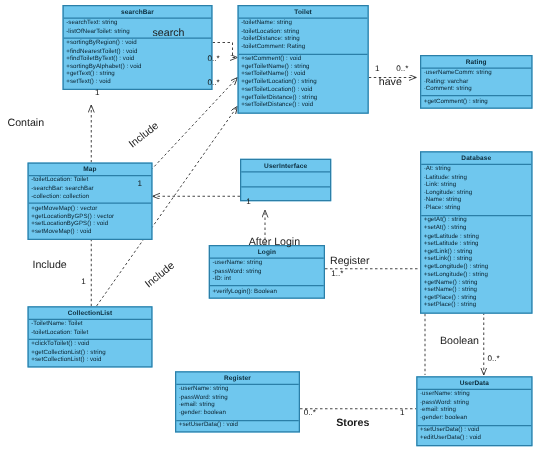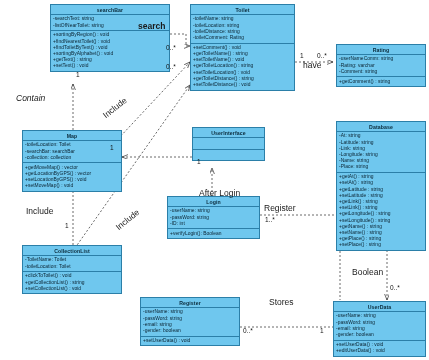--- a/index.html
+++ b/index.html
@@ -260,29 +260,29 @@
       <div class="uml-member">-passWord: string</div>
       <div class="uml-member">-email: string</div>
       <div class="uml-member">-gender: boolean</div>
     </div>
     <div class="uml-compartment last">
       <div class="uml-member">+setUserData() : void</div>
       <div class="uml-member">+editUserData() : void</div>
     </div>
   </div>
 
-  <div class="edge-label" style="left:138px; top:21px;font-weight:bold;">search</div>
+  <div class="edge-label" style="left:122px; top:21px;">search</div>
   <div class="edge-label" style="left:303px; top:60px;">have</div>
-  <div class="edge-label" style="left:16px; top:93px;font-style:italic;">Contain</div>
+  <div class="edge-label" style="left:6px; top:93px;">Contain</div>
   <div class="edge-label rot-include-1" style="left:107px; top:110px;">Include</div>
   <div class="edge-label rot-include-2" style="left:120px; top:222px;">Include</div>
   <div class="edge-label" style="left:26px; top:206px;">Include</div>
   <div class="edge-label" style="left:199px; top:188px;">After Login</div>
   <div class="edge-label" style="left:264px; top:203px;">Register</div>
-  <div class="edge-label" style="left:269px; top:297px;">Stores</div>
+  <div class="edge-label" style="left:269px; top:333px;font-weight:bold;">Stores</div>
   <div class="edge-label" style="left:352px; top:267px;">Boolean</div>
 
   <div class="mult-label" style="left:166px; top:44px;">0..*</div>
   <div class="mult-label" style="left:76px; top:71px;">1</div>
   <div class="mult-label" style="left:300px; top:52px;">1</div>
   <div class="mult-label" style="left:317px; top:52px;">0..*</div>
   <div class="mult-label" style="left:166px; top:63px;">0..*</div>
   <div class="mult-label" style="left:110px; top:144px;">1</div>
   <div class="mult-label" style="left:65px; top:222px;">1</div>
   <div class="mult-label" style="left:197px; top:158px;">1</div>

